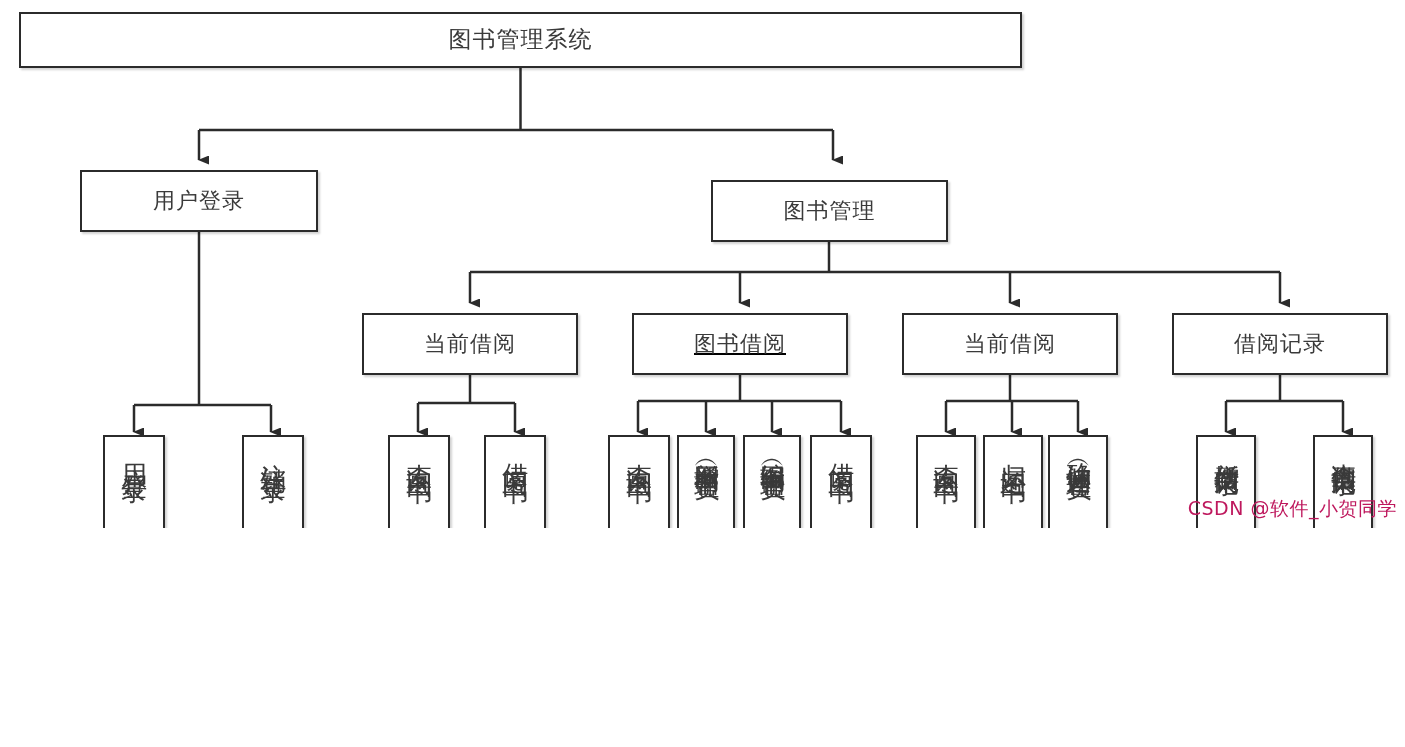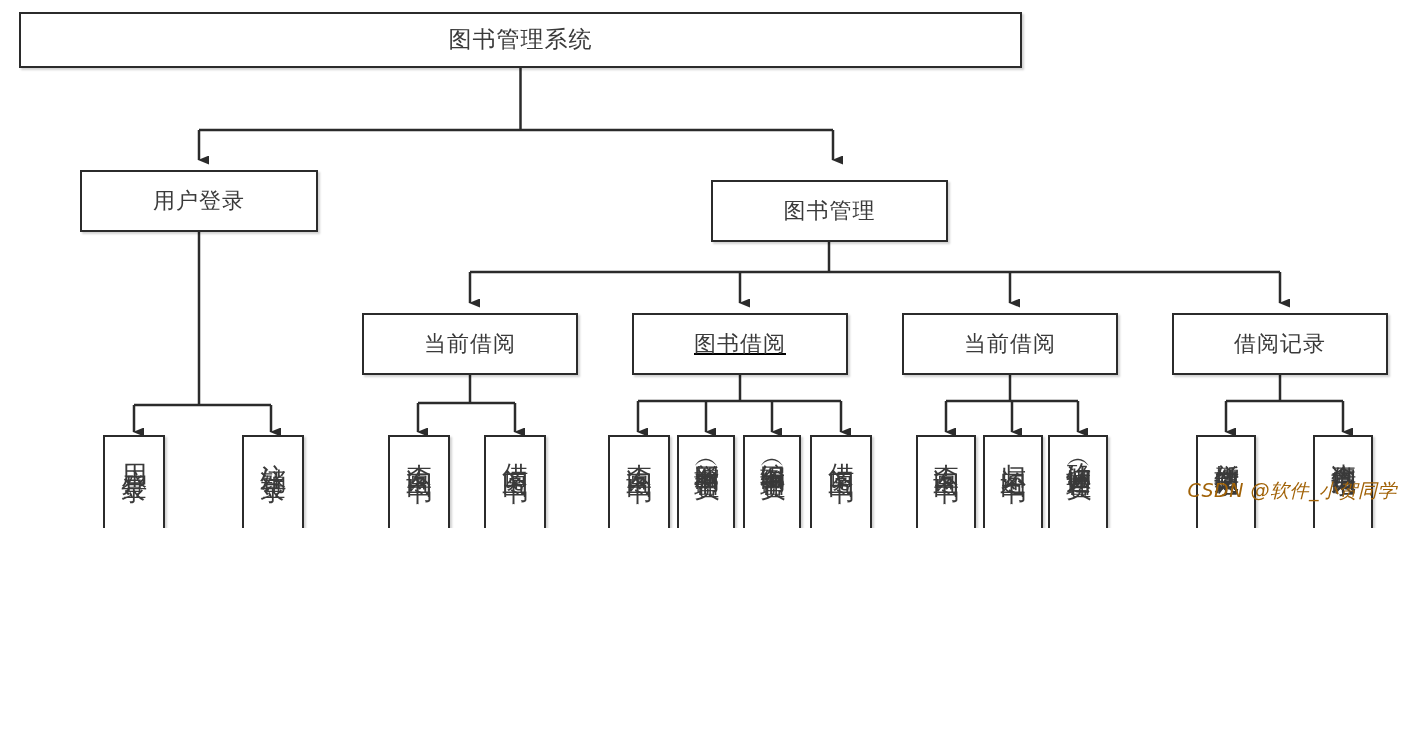--- a/index.html
+++ b/index.html
@@ -60,27 +60,26 @@
     white-space: normal;
     max-height: 100%;
   }
   .node.leaf.tall .label {
     font-size: 25px;
     letter-spacing: 2px;
   }
   #watermark {
     position: absolute;
     right: 16px;
-    bottom: 24px;
-    color: #a16207;
+    bottom: 6px;
+    color: #be185d;
     font-size: 19px;
     letter-spacing: 0.5px;
     white-space: nowrap;
     z-index: 5;
-    font-style: italic;
   }
 </style>
 </head>
 <body>
 
 <div id="diagram-root">
 
   <svg id="edge-layer" viewBox="0 0 1405 747" width="1405" height="747" xmlns="http://www.w3.org/2000/svg">
     <defs>
       <marker id="arrowhead" markerWidth="9" markerHeight="11" refX="4.5" refY="10" orient="auto" markerUnits="userSpaceOnUse">

